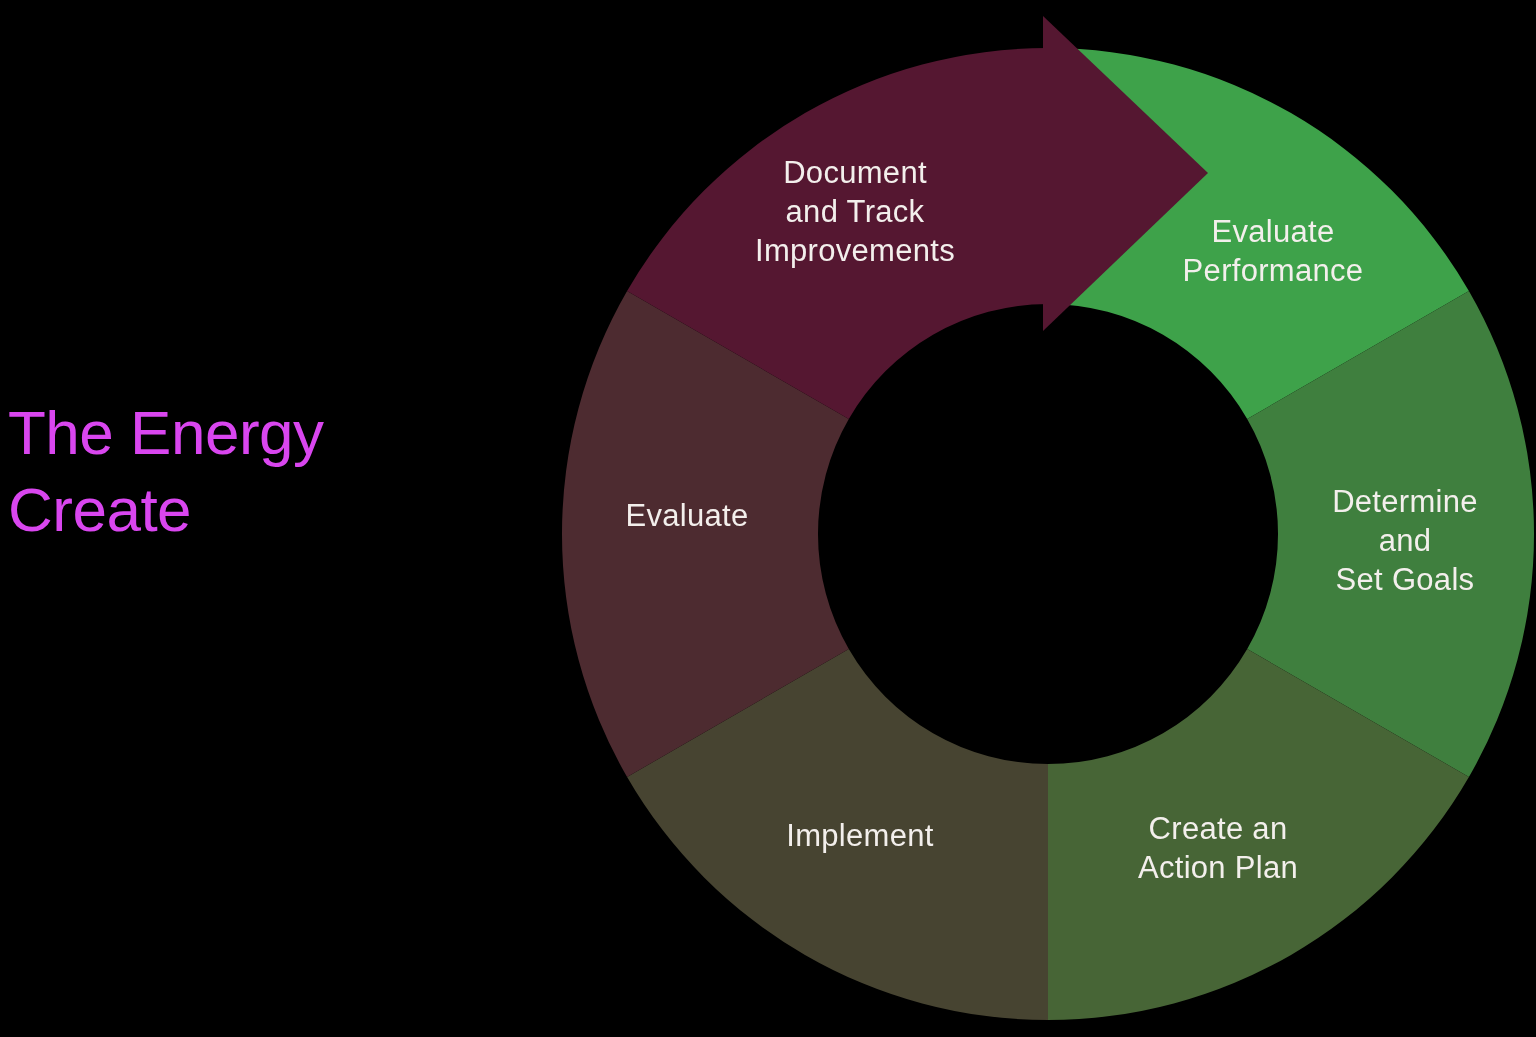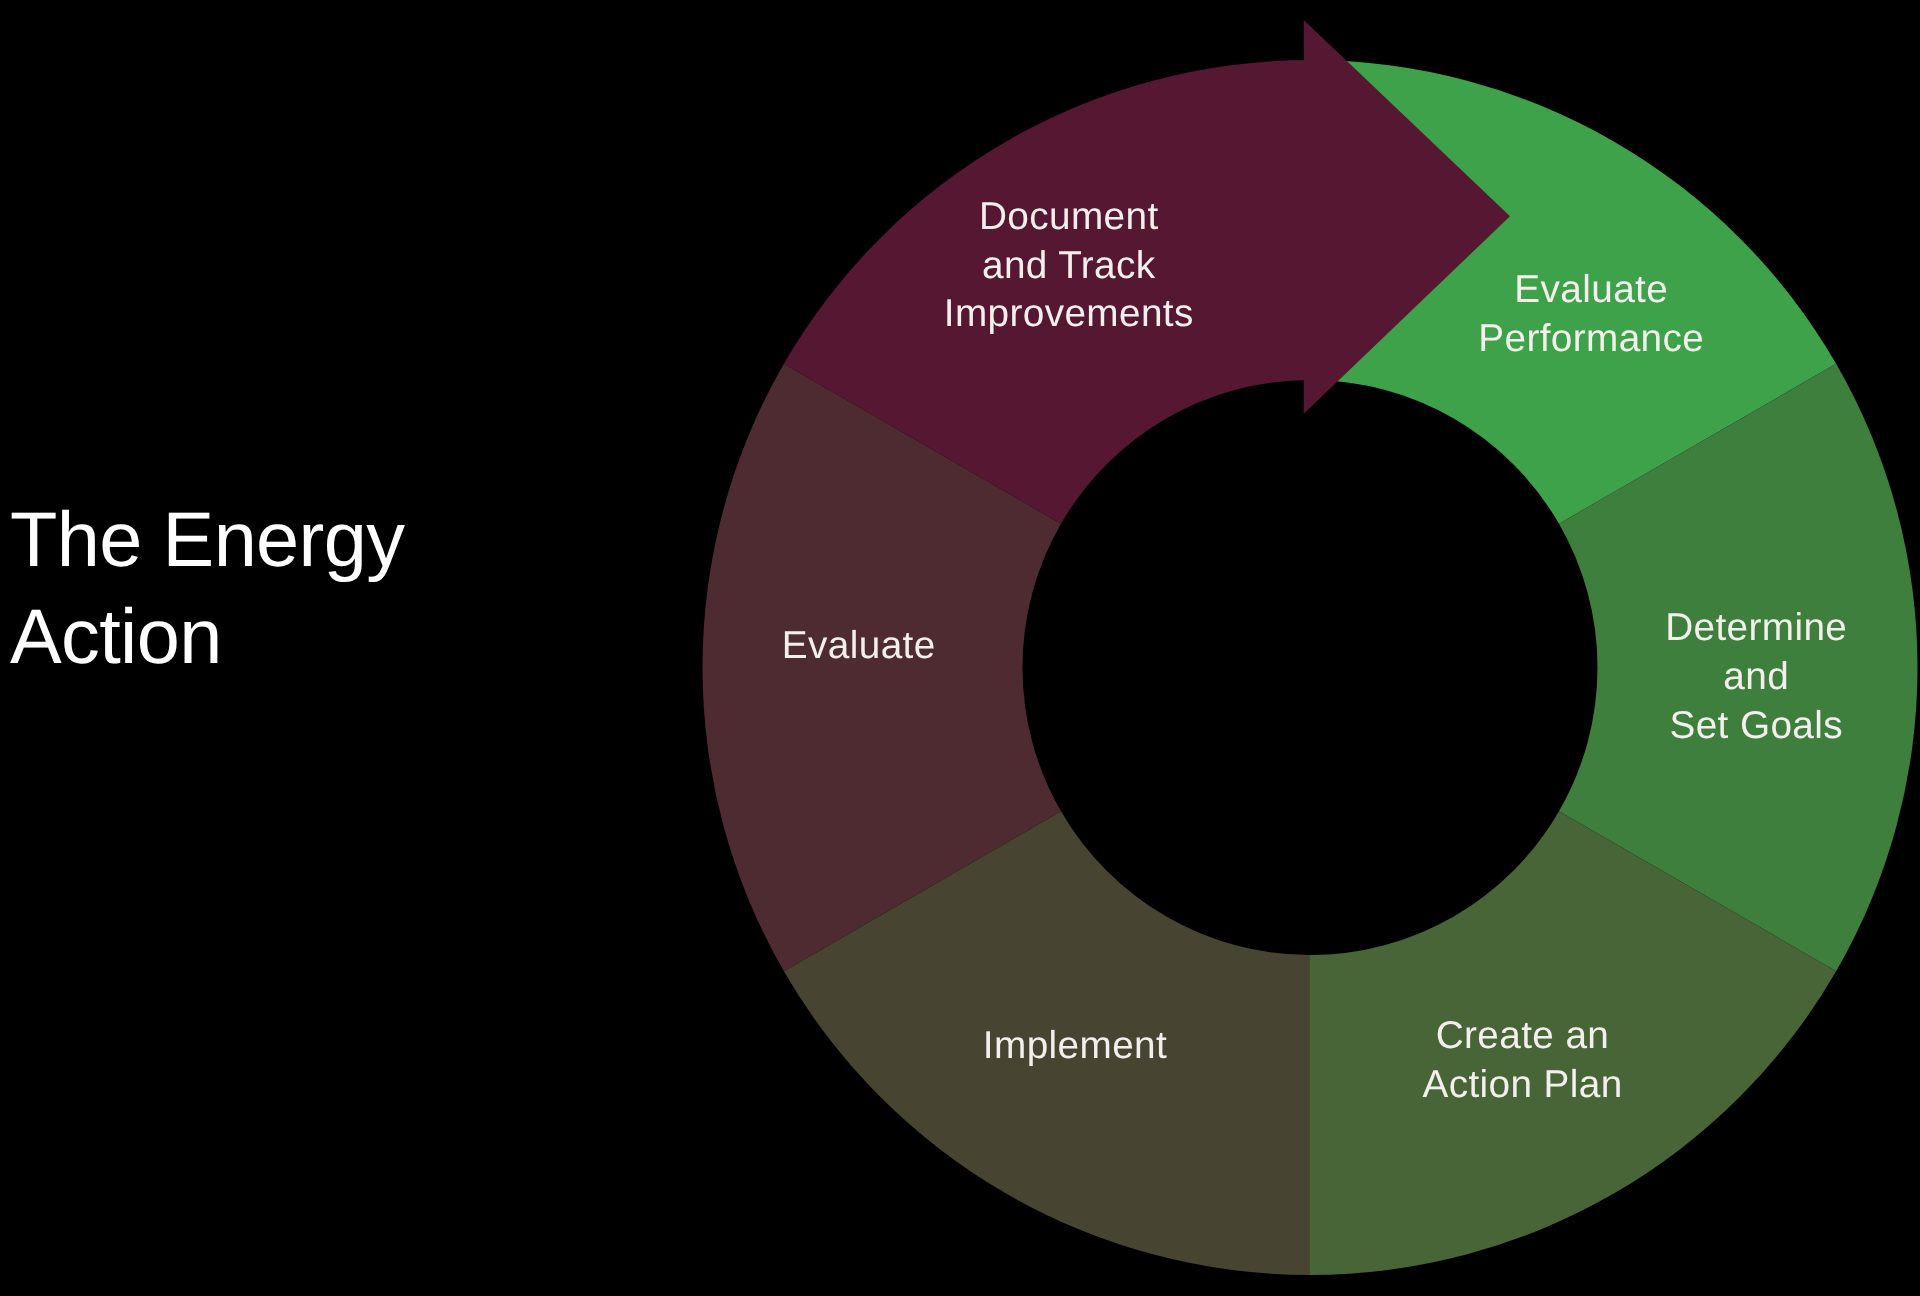--- a/index.html
+++ b/index.html
@@ -34,23 +34,23 @@
     font-family: "Liberation Sans", sans-serif;
     font-size: 31px;
     font-weight: 400;
     letter-spacing: 0.3px;
   }
 </style>
 </head>
 <body style="background: rgb(0, 0, 0);">
 
 <div class="stage">
-  <div class="title" style="color: #ffffff;">
+  <div class="title" style="color: #d946ef;">
     <div class="title-line">The Energy</div>
-    <div class="title-line">Action</div>
+    <div class="title-line">Create</div>
   </div>
   <svg id="diagram" class="diagram" width="1536" height="1037" viewBox="0 0 1536 1037">
       <path d="M 1048.0 48.0 A 486 486 0 0 1 1468.9 291.0 L 1247.2 419.0 A 230 230 0 0 0 1048.0 304.0 Z" fill="#3EA24A"></path>
       <path d="M 1468.9 291.0 A 486 486 0 0 1 1468.9 777.0 L 1247.2 649.0 A 230 230 0 0 0 1247.2 419.0 Z" fill="#3F7F3E"></path>
       <path d="M 1468.9 777.0 A 486 486 0 0 1 1048.0 1020.0 L 1048.0 764.0 A 230 230 0 0 0 1247.2 649.0 Z" fill="#476536"></path>
       <path d="M 1048.0 1020.0 A 486 486 0 0 1 627.1 777.0 L 848.8 649.0 A 230 230 0 0 0 1048.0 764.0 Z" fill="#474431"></path>
       <path d="M 627.1 777.0 A 486 486 0 0 1 627.1 291.0 L 848.8 419.0 A 230 230 0 0 0 848.8 649.0 Z" fill="#4D2B30"></path>
       <path d="M 627.1 291.0 A 486 486 0 0 1 1048.0 48.0 L 1048.0 304.0 A 230 230 0 0 0 848.8 419.0 Z" fill="#551731"></path>
       <path d="M 1043 16 L 1208 173 L 1043 331 Z" fill="#551731"></path>
       <text text-anchor="middle" fill="#F3EFEC"><tspan x="855" y="183.0">Document</tspan><tspan x="855" y="222.0">and Track</tspan><tspan x="855" y="261.0">Improvements</tspan></text>

